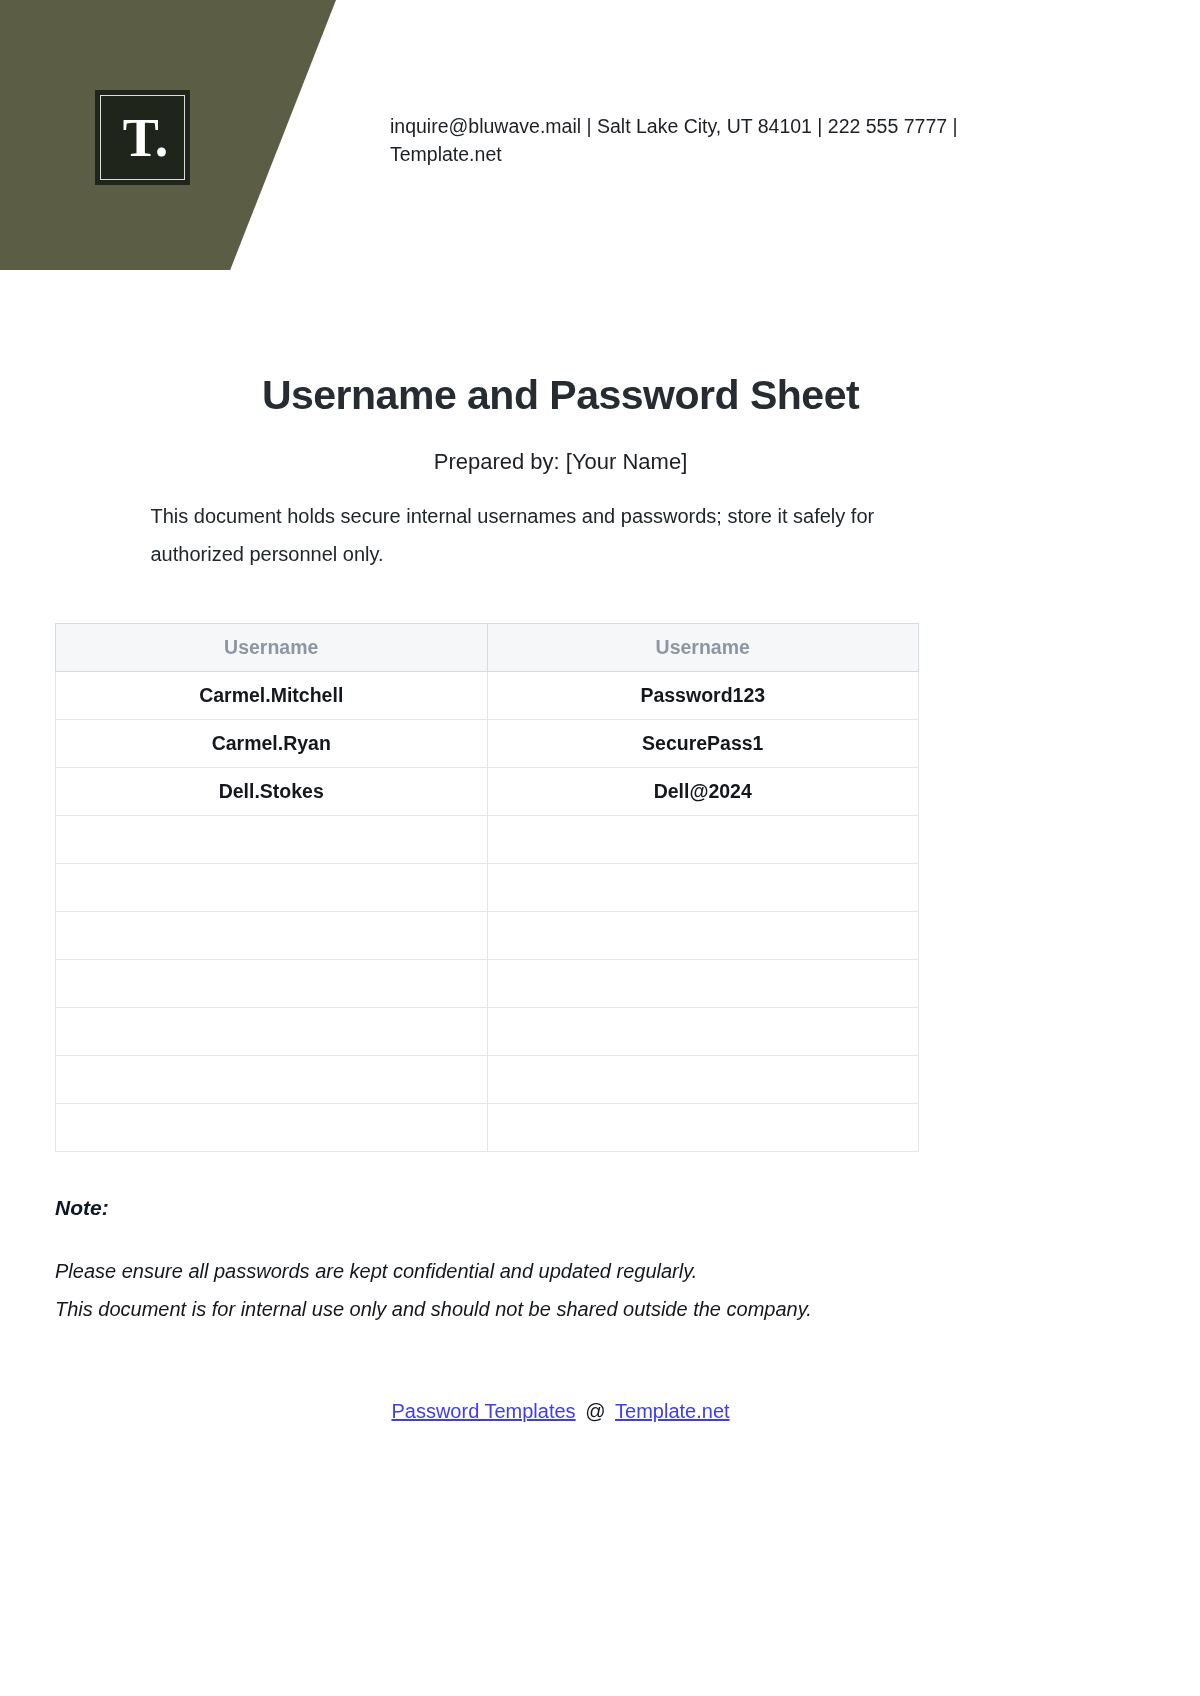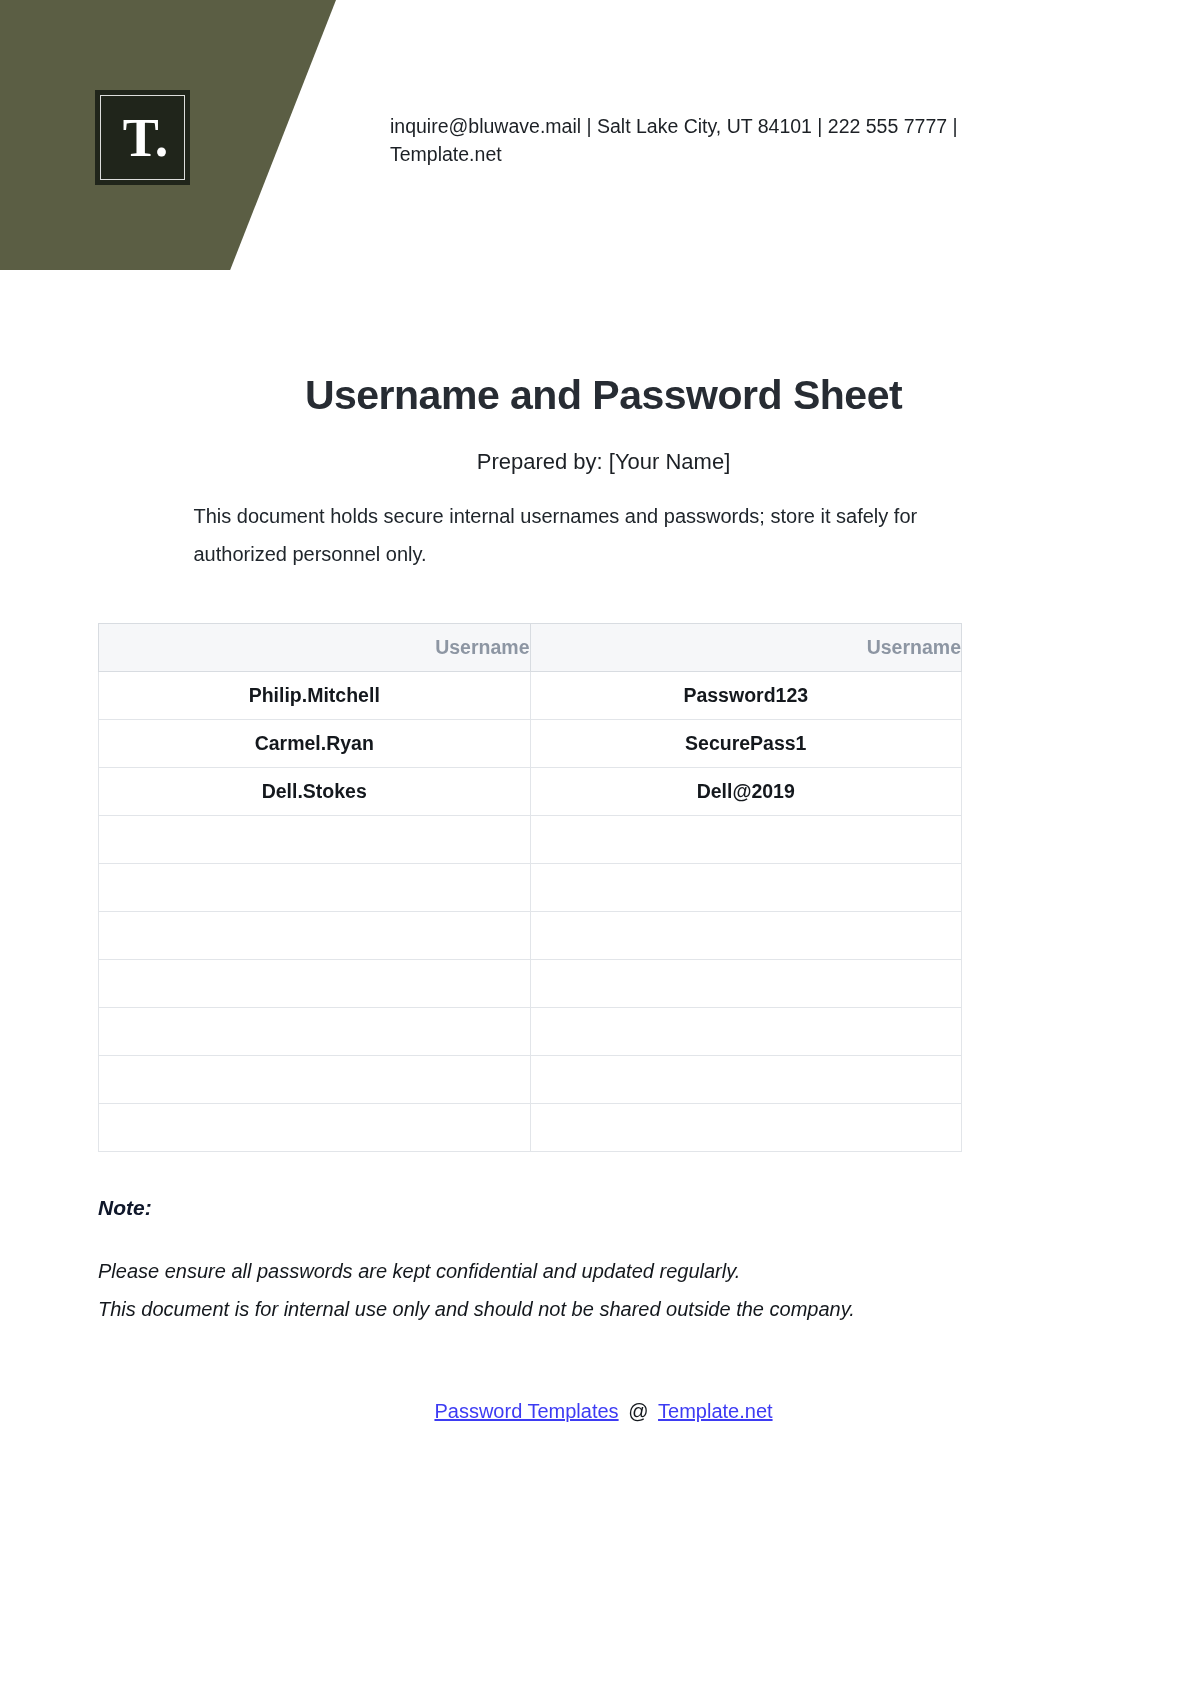--- a/index.html
+++ b/index.html
@@ -38,21 +38,21 @@
     font-weight: 700; font-size: 54px; color: #ffffff;
     line-height: 1; padding-left: 6px;
   }
   .contact {
     position: absolute; top: 112px; right: 170px;
     width: 640px; text-align: left;
     font-size: 19.5px; line-height: 1.45; color: #1c2025;
   }
 
   
-  .content { margin-left: 98px; width: 1011px; }
+  .content { margin-left: 55px; width: 1011px; }
 
   .doc-title {
     margin-top: 102px;
     text-align: center;
     font-size: 41px; font-weight: 700; color: #272c33;
     letter-spacing: -0.5px;
   }
   .prepared-by {
     margin-top: 30px;
     text-align: center;
@@ -78,21 +78,20 @@
     text-align: center;
     vertical-align: middle;
     font-size: 19.5px;
   }
   table.cred-table { border: 1px solid #d8dce1; }
   table.cred-table th {
     background: #f6f7f9;
     color: #8d96a3;
     font-weight: 700;
     border-color: #d8dce1;
-    text-align: right;
   }
   table.cred-table td {
     font-weight: 700;
     color: #14181d;
   }
   table.cred-table tr[data-name="table-row-empty"] td { font-weight: 400; }
 
   
   .note-label {
     margin-top: 44px;
@@ -142,30 +141,30 @@
 
     <table class="cred-table" data-name="credentials-table">
       <thead data-name="credentials-table-head">
         <tr data-name="table-header-row">
           <th data-name="column-header-username">Username</th>
           <th data-name="column-header-password">Username</th>
         </tr>
       </thead>
       <tbody data-name="password-table-body">
           <tr data-name="table-row">
-            <td data-name="cell-username">Philip.Mitchell</td>
+            <td data-name="cell-username">Carmel.Mitchell</td>
             <td data-name="cell-password">Password123</td>
           </tr>
           <tr data-name="table-row">
             <td data-name="cell-username">Carmel.Ryan</td>
             <td data-name="cell-password">SecurePass1</td>
           </tr>
           <tr data-name="table-row">
             <td data-name="cell-username">Dell.Stokes</td>
-            <td data-name="cell-password">Dell@2019</td>
+            <td data-name="cell-password">Dell@2024</td>
           </tr>
           <tr data-name="table-row-empty">
             <td data-name="cell-empty">&nbsp;</td>
             <td data-name="cell-empty">&nbsp;</td>
           </tr>
           <tr data-name="table-row-empty">
             <td data-name="cell-empty">&nbsp;</td>
             <td data-name="cell-empty">&nbsp;</td>
           </tr>
           <tr data-name="table-row-empty">

